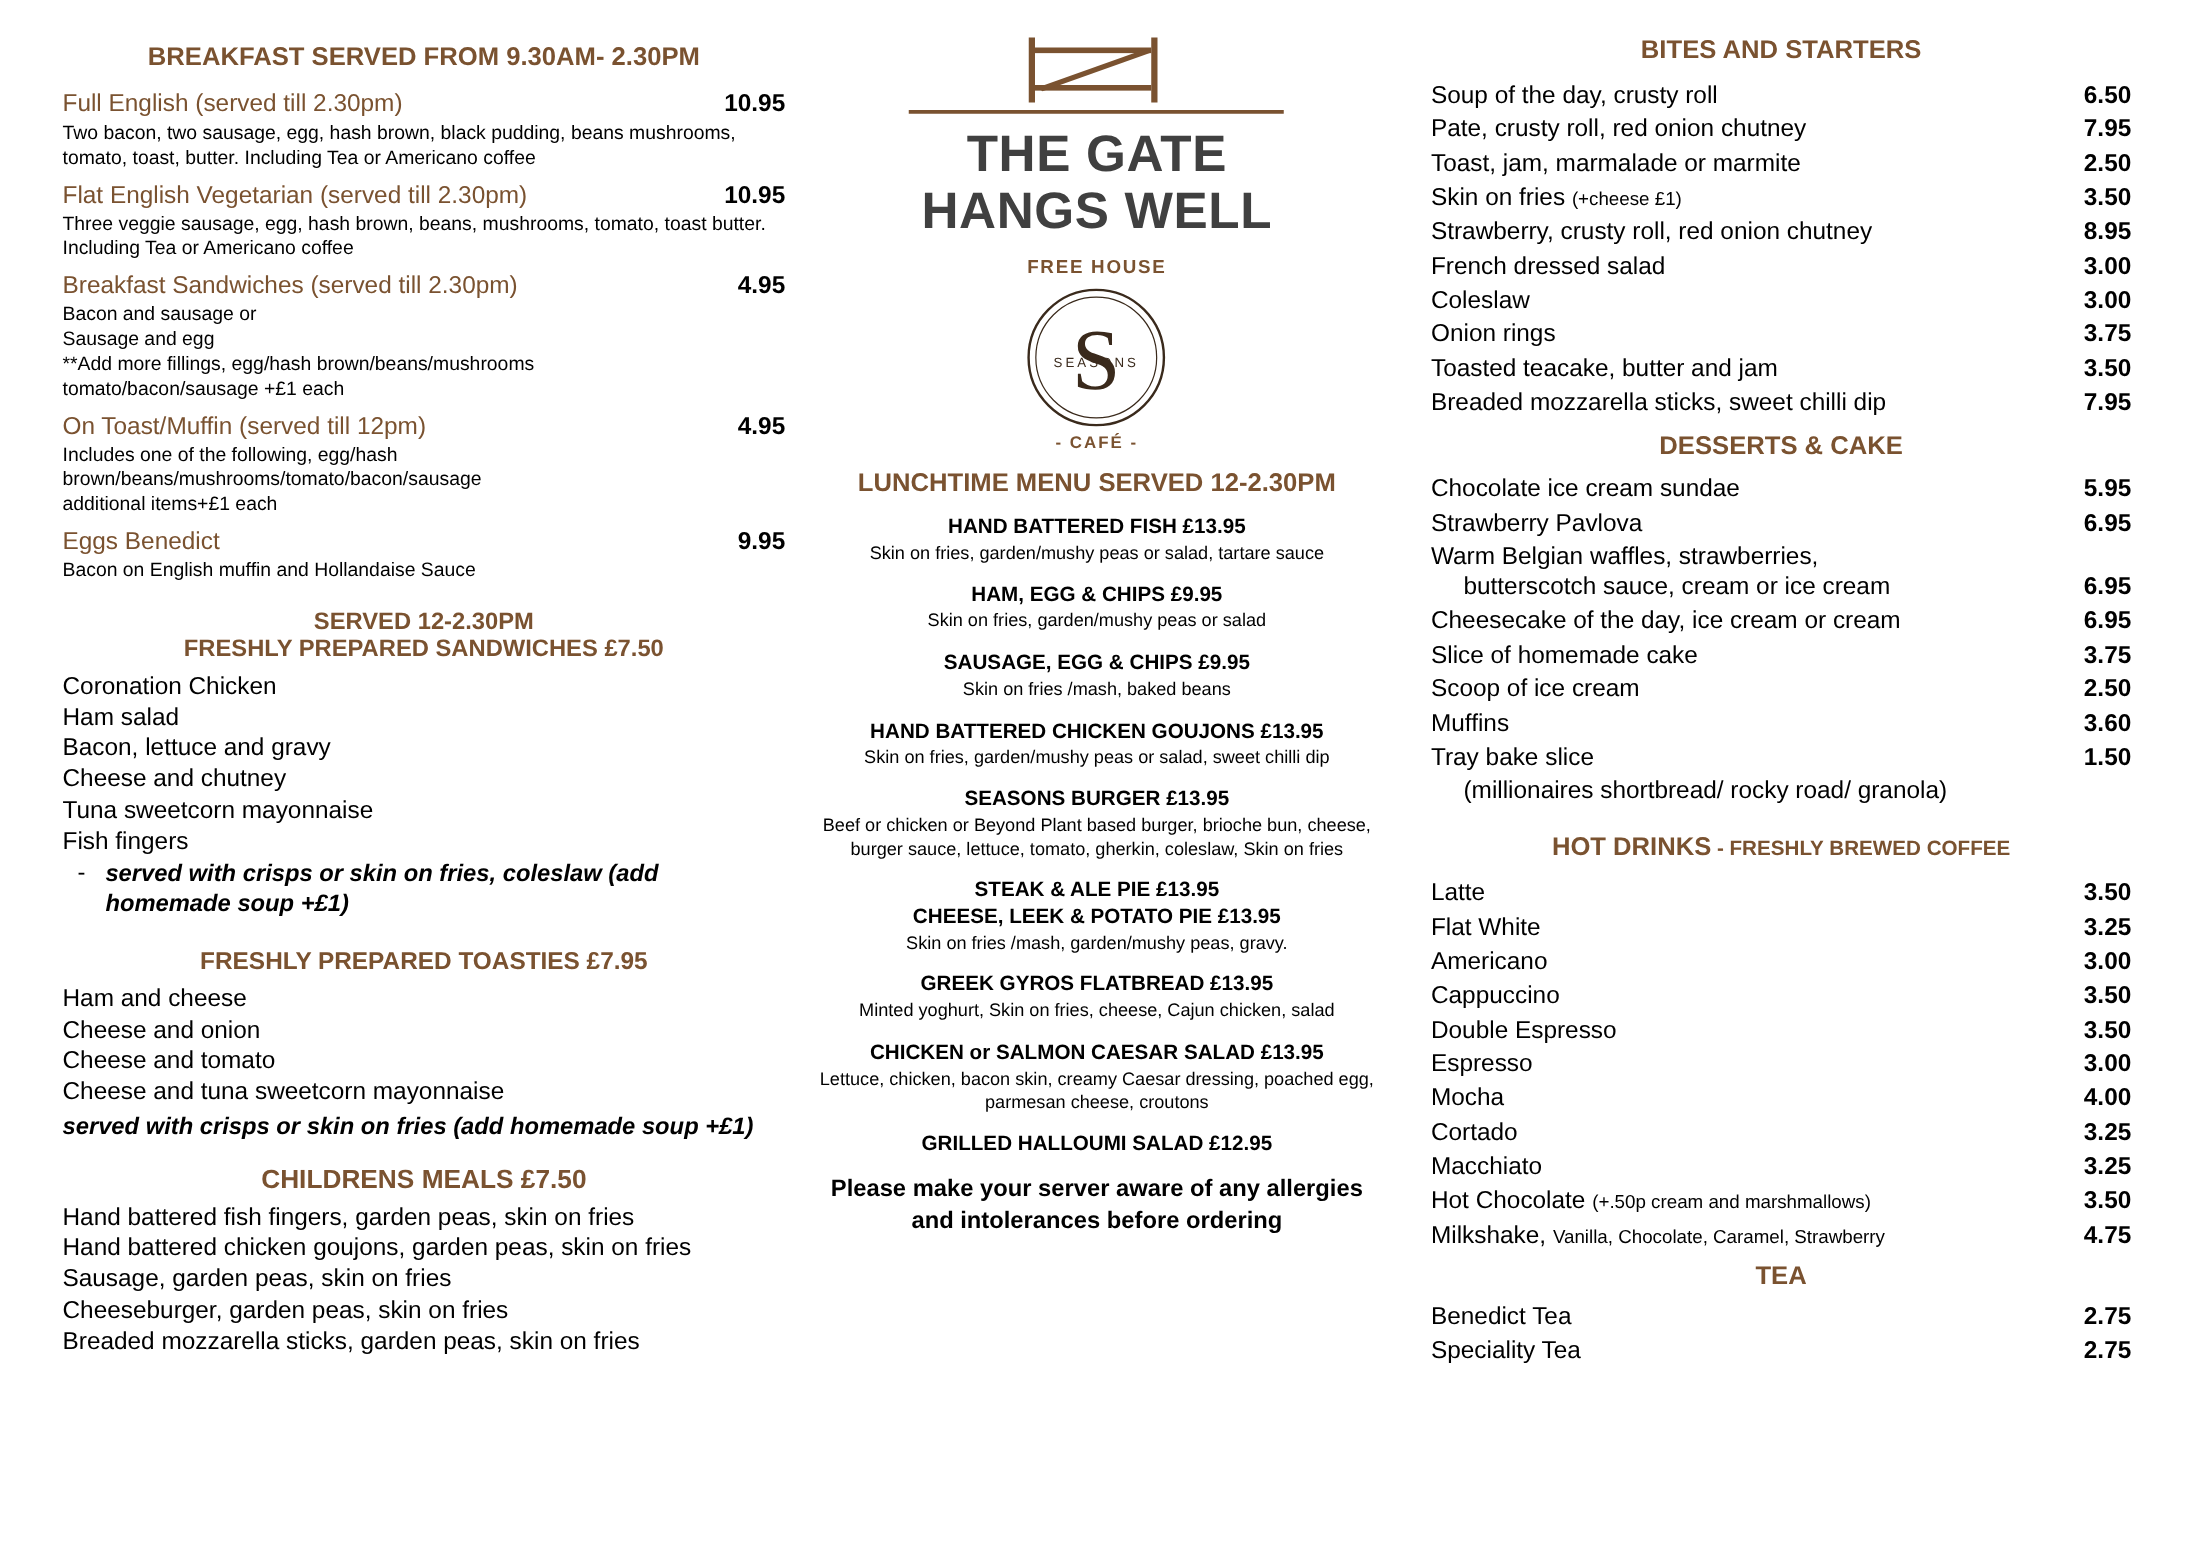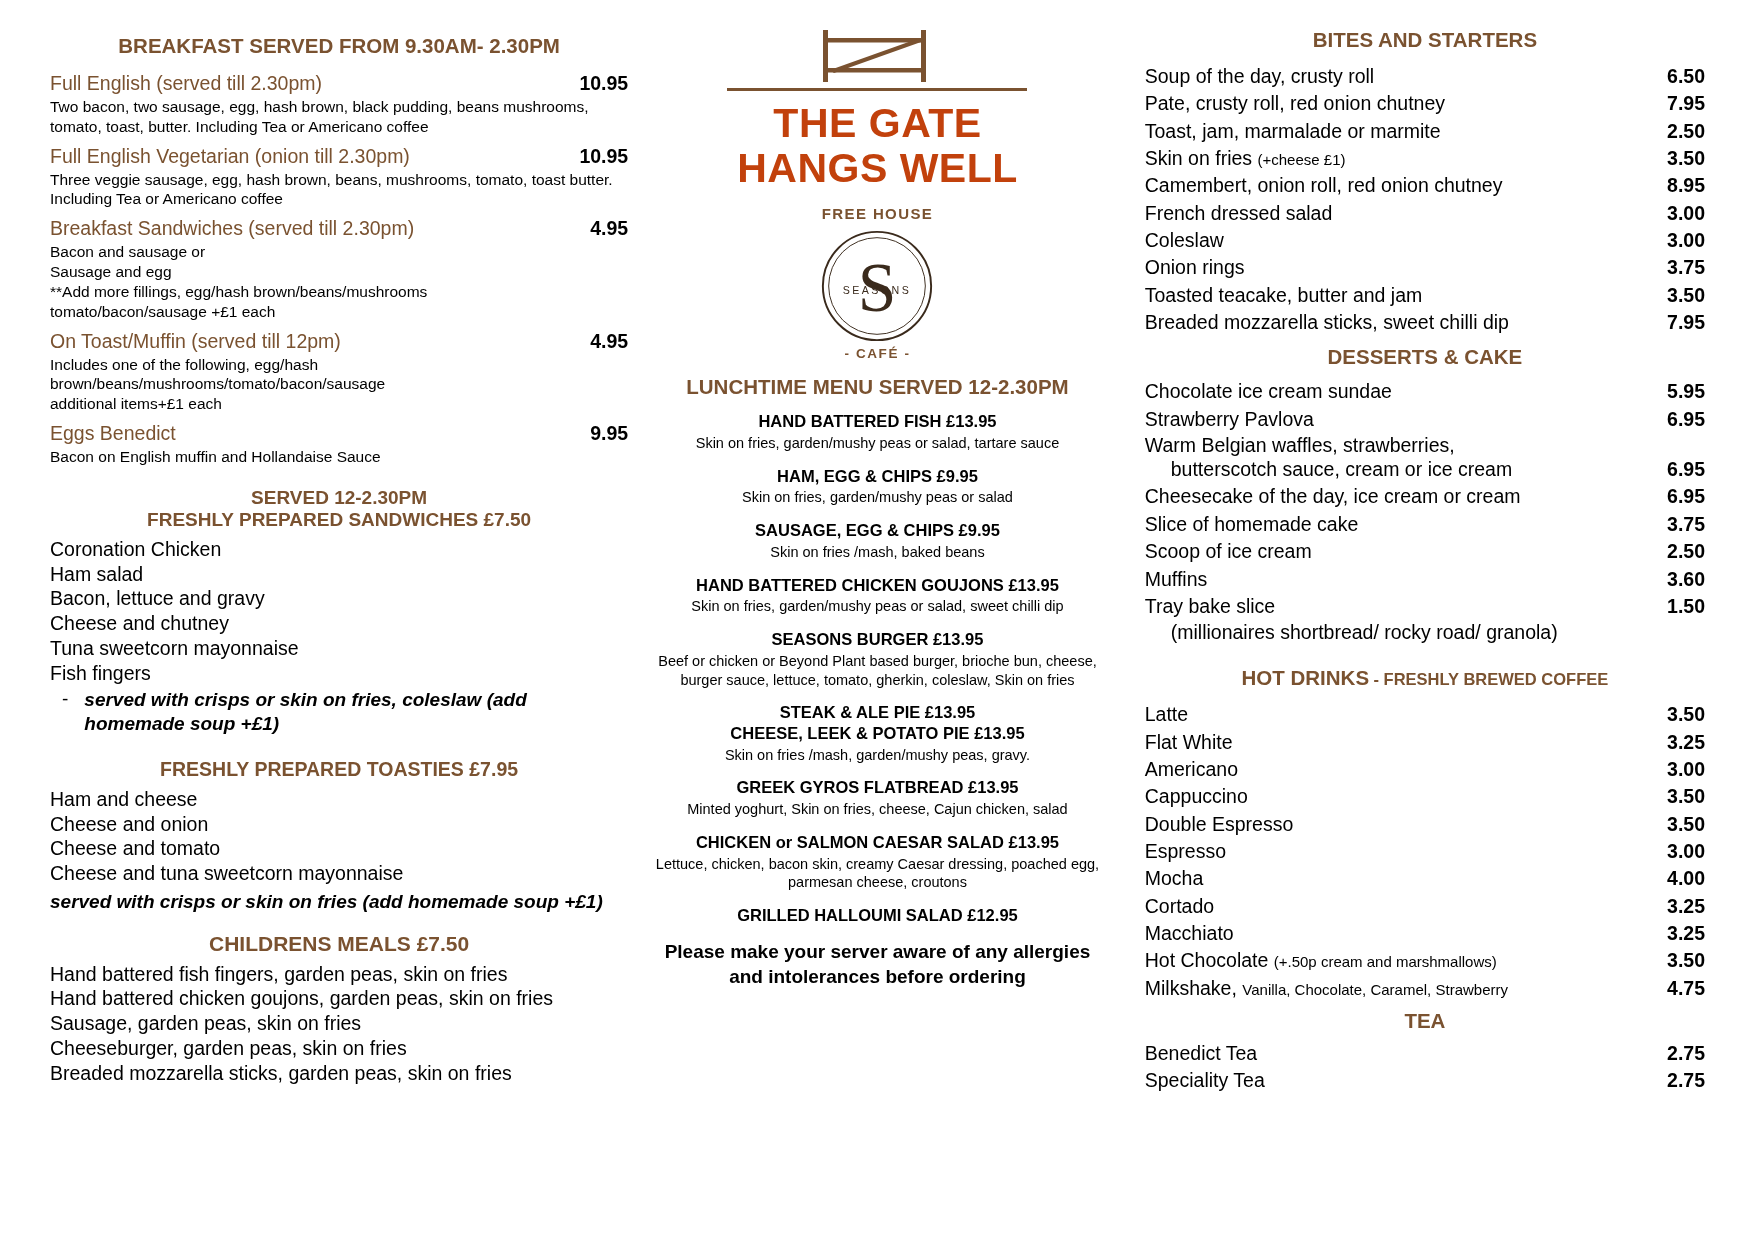--- a/index.html
+++ b/index.html
@@ -125,21 +125,21 @@
     width: 300px;
     height: 3px;
     background: #7a5230;
     margin: 4px auto 10px auto;
   }
   .logo-title {
     font-size: 41px;
     font-weight: bold;
     letter-spacing: .5px;
     line-height: 1.1;
-    color: #c2410c;
+    color: #404040;
   }
   .free-house {
     margin-top: 14px;
     font-size: 15px;
     font-weight: bold;
     color: #7a5230;
     letter-spacing: 1.4px;
   }
   .seasons-badge { margin: 6px auto 2px auto; width: 116px; height: 116px; display:block; }
   .cafe-word {
@@ -239,21 +239,21 @@
     <div class="bk-block">
       <div class="item-row bk-item">
         <span class="bk-name">Full English (served till 2.30pm)</span>
         <span class="bk-price">10.95</span>
       </div>
       <div class="bk-desc">Two bacon, two sausage, egg, hash brown, black pudding, beans mushrooms, tomato, toast, butter. Including Tea or Americano coffee</div>
     </div>
 
     <div class="bk-block">
       <div class="item-row bk-item">
-        <span class="bk-name">Full English Vegetarian (onion till 2.30pm)</span>
+        <span class="bk-name">Flat English Vegetarian (served till 2.30pm)</span>
         <span class="bk-price">10.95</span>
       </div>
       <div class="bk-desc">Three veggie sausage, egg, hash brown, beans, mushrooms, tomato, toast butter. Including Tea or Americano coffee</div>
     </div>
 
     <div class="bk-block">
       <div class="item-row bk-item">
         <span class="bk-name">Breakfast Sandwiches (served till 2.30pm)</span>
         <span class="bk-price">4.95</span>
       </div>
@@ -398,21 +398,21 @@
       <span class="r-price">2.50</span>
     </div>
     <div class="r-row">
       <span class="r-name">
         <span>Skin on fries</span>
         <span class="small">(+cheese £1)</span>
       </span>
       <span class="r-price">3.50</span>
     </div>
     <div class="r-row">
-      <span class="r-name">Camembert, onion roll, red onion chutney</span>
+      <span class="r-name">Strawberry, crusty roll, red onion chutney</span>
       <span class="r-price">8.95</span>
     </div>
     <div class="r-row">
       <span class="r-name">French dressed salad</span>
       <span class="r-price">3.00</span>
     </div>
     <div class="r-row">
       <span class="r-name">Coleslaw</span>
       <span class="r-price">3.00</span>
     </div>

